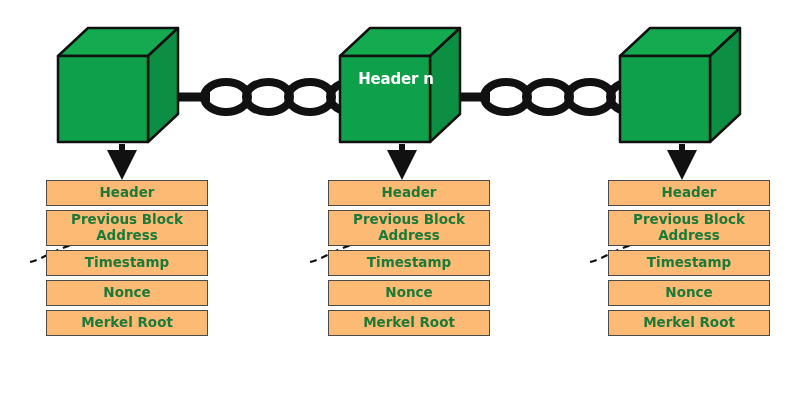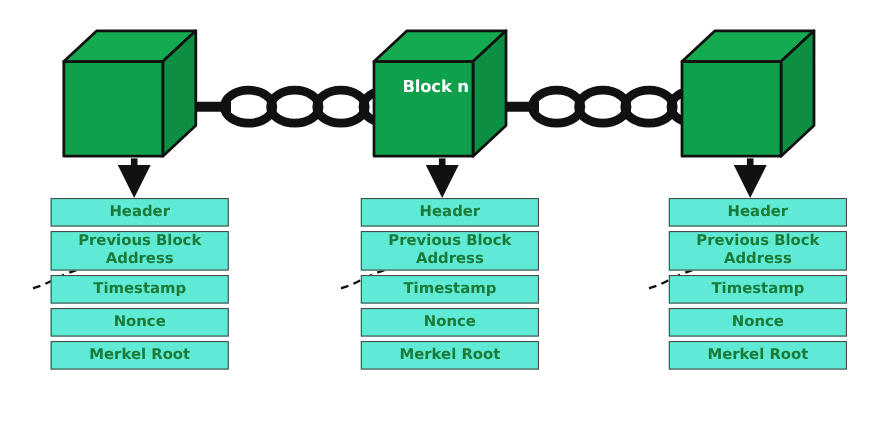--- a/index.html
+++ b/index.html
@@ -35,21 +35,21 @@
 
   
   .table{
     position:absolute;
     left:56px;top:180px;
     width:162px;
   }
   .row{
     box-sizing:border-box;
     border:1.4px solid #4a4a4a;
-    background:#5eead4;
+    background:#fdba74;
     color:#1b7a38;
     font-size:13.5px;
     font-weight:bold;
     text-align:center;
     line-height:1.18;
     padding:5px 2px;
     margin-bottom:4px;
     height:26px;
     display:flex;
     align-items:center;
@@ -135,21 +135,21 @@
     </div>
   </div>
 
   <div class="block-col col-1">
     <div class="cube">
       <svg class="cube-svg" width="124" height="122" viewBox="0 0 124 122">
         <polygon points="2,32 32,4 122,4 92,32" fill="#14aa50" stroke="#111111" stroke-width="2.5" stroke-linejoin="round"></polygon>
         <polygon points="92,32 122,4 122,90 92,118" fill="#0c8f42" stroke="#111111" stroke-width="2.5" stroke-linejoin="round"></polygon>
         <rect x="2" y="32" width="90" height="86" fill="#0fa04b" stroke="#111111" stroke-width="2.5" stroke-linejoin="round"></rect>
       </svg>
-      <div class="cube-label">Block n</div>
+      <div class="cube-label">Header n</div>
     </div>
 
     <div class="table">
       <div class="row">Header</div>
       <div class="row tall">Previous Block Address</div>
       <div class="row">Timestamp</div>
       <div class="row">Nonce</div>
       <div class="row">Merkel Root</div>
     </div>
   </div>

